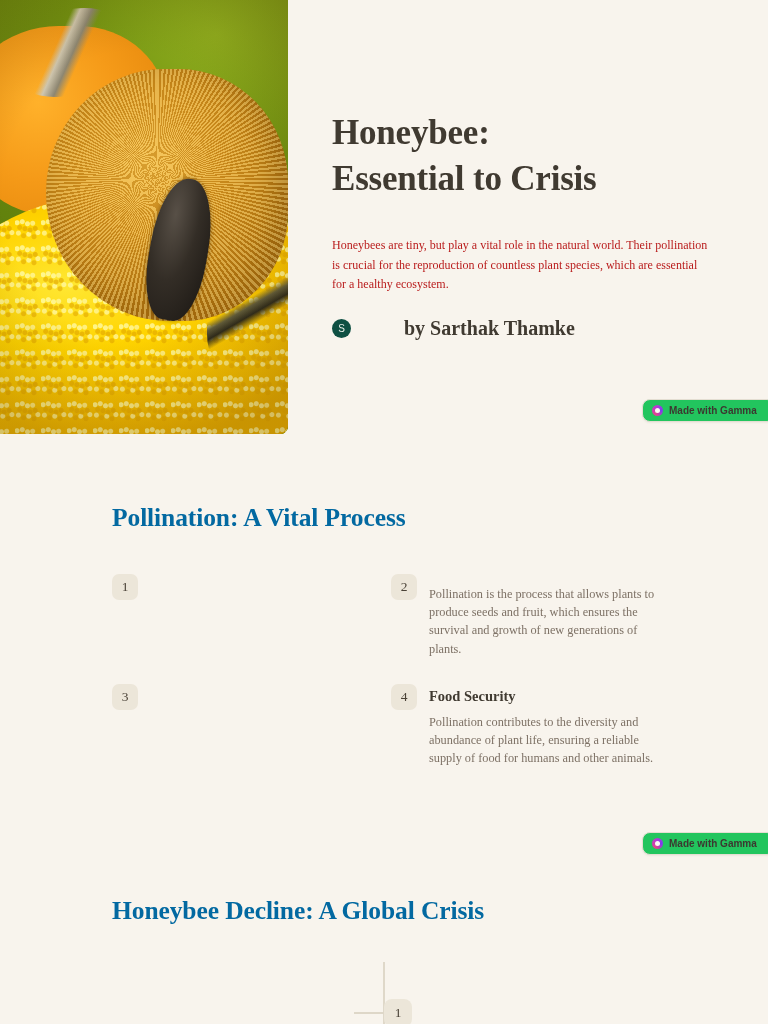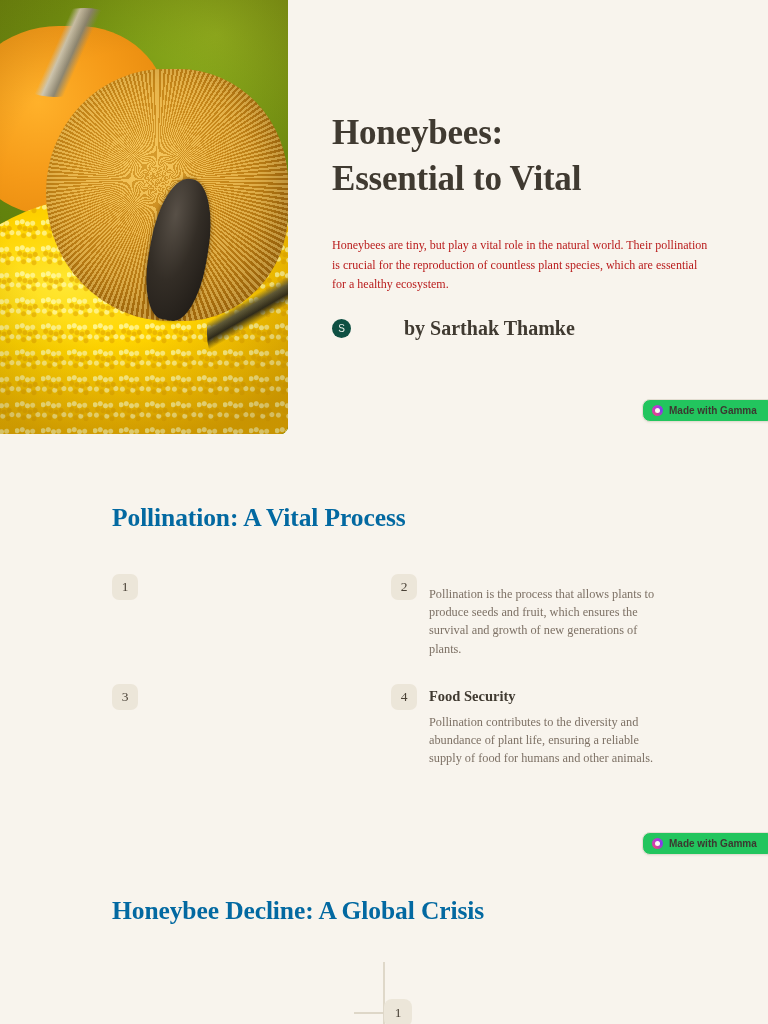--- a/index.html
+++ b/index.html
@@ -362,22 +362,22 @@
     <div class="bee-body"></div>
     <div class="bee-fuzz"></div>
     <div class="bee-antenna"></div>
     <div class="bee-eye"></div>
     <div class="bee-leg"></div>
     <div class="bee-shadow"></div>
   </div>
 
   <div class="hero-text">
     <h1 class="hero-title">
-      <span>Honeybees:</span><br>
-      <span>Essential to Vital</span>
+      <span>Honeybee:</span><br>
+      <span>Essential to Crisis</span>
     </h1>
     <p class="hero-sub">Honeybees are tiny, but play a vital role in the natural world. Their pollination is crucial for the reproduction of countless plant species, which are essential for a healthy ecosystem.</p>
     <div class="byline">
       <div class="avatar">S</div>
       <div class="byline-name">by Sarthak Thamke</div>
     </div>
   </div>
 </div>
 
 <div class="gamma-badge" id="gamma-badge-1">

